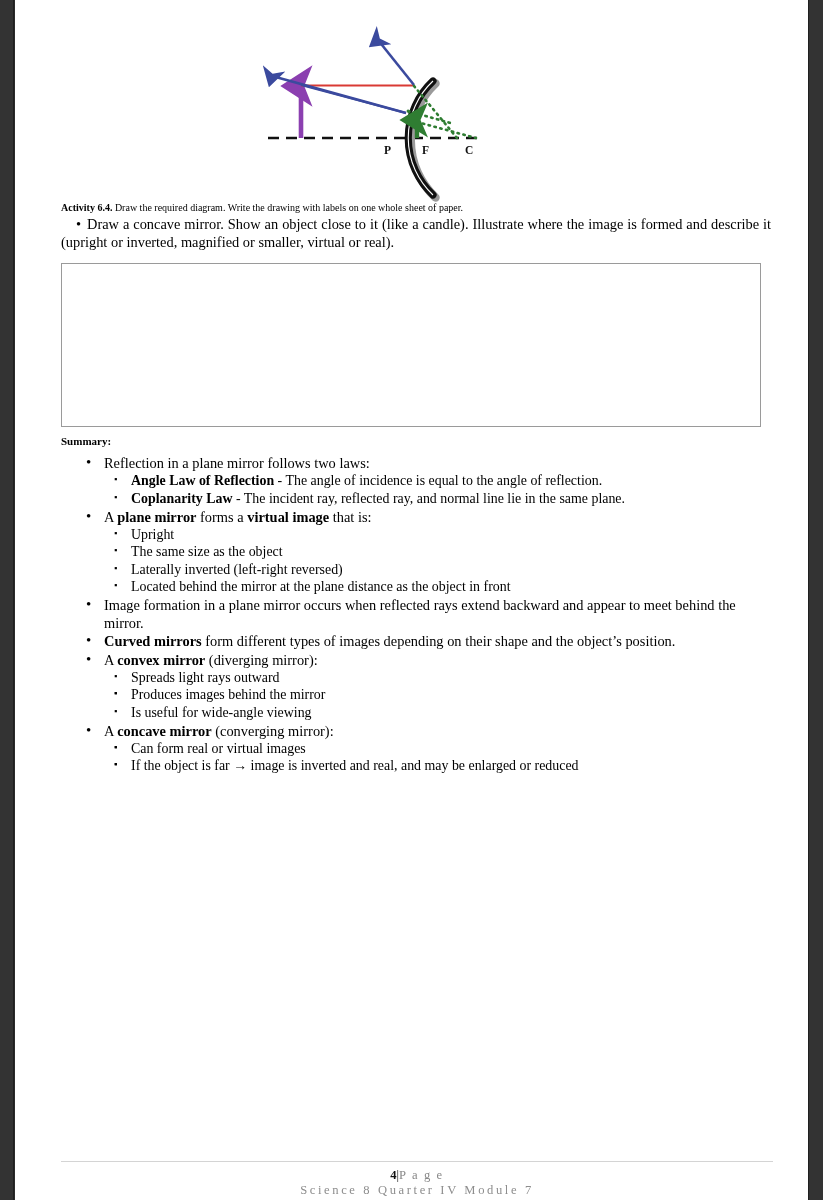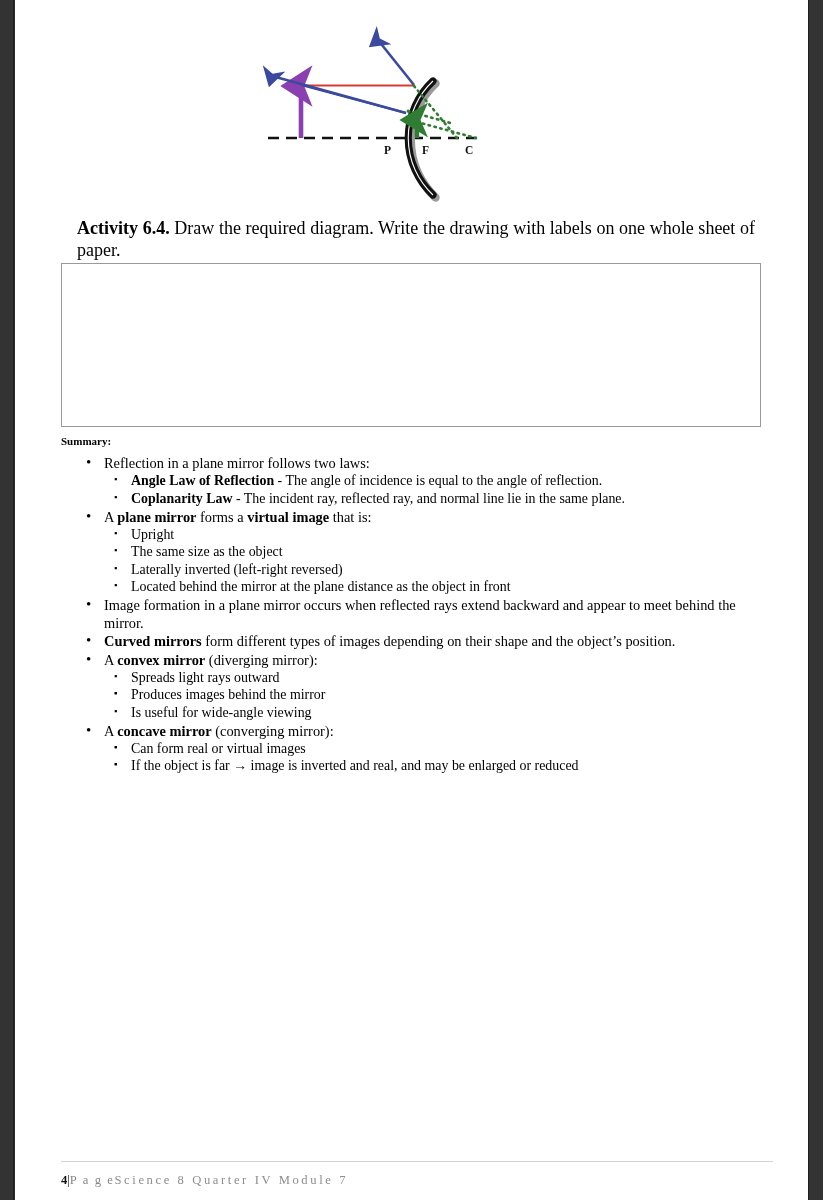--- a/index.html
+++ b/index.html
@@ -67,23 +67,23 @@
   .body-text {
     position: absolute;
     left: 46px;
     top: 202px;
     width: 710px;
     font-size: 14.4px;
     line-height: 1.18;
     color: #000;
   }
   .activity-line {
-    font-size: 18px;
+    font-size: 10px;
     line-height: 1.22;
-    margin: 16px;
+    margin: 0;
     text-align: justify;
   }
   .activity-line b { font-weight: bold; }
   .activity-sub {
     margin: 1px 0 0 0;
     font-size: 14.4px;
     line-height: 1.25;
     text-align: justify;
   }
   .activity-sub .dot-lead {
@@ -169,22 +169,23 @@
     background: #d4d4d4;
   }
   #footer {
     position: absolute;
     left: 46px;
     top: 1168px;
     width: 712px;
     height: 24px;
     display: flex;
     align-items: center;
-    justify-content: flex-start;
+    justify-content: space-between;
     font-size: 12.6px;
+    flex-direction: column;
   }
   #footer .pg {
     color: #888888;
     letter-spacing: 1.6px;
   }
   #footer .pg .num {
     color: #111111;
     font-weight: bold;
     letter-spacing: 0;
   }
@@ -247,20 +248,23 @@
 
           <text x="122" y="140" font-family="Liberation Serif, serif" font-size="11.5" font-weight="bold" fill="#111111">P</text>
           <text x="160" y="140" font-family="Liberation Serif, serif" font-size="11.5" font-weight="bold" fill="#111111">F</text>
           <text x="203" y="140" font-family="Liberation Serif, serif" font-size="11.5" font-weight="bold" fill="#111111">C</text>
         </svg>
       </div>
 
       <div class="body-text">
         <p class="activity-line">
           <b>Activity 6.4.</b><span> Draw the required diagram. Write the drawing with labels on one whole sheet of paper.</span>
+        </p>
+        <p class="activity-sub">
+          <span class="dot-lead">•</span><span>Draw a concave mirror. Show an object close to it (like a candle). Illustrate where the image is formed and describe it (upright or inverted, magnified or smaller, virtual or real).</span>
         </p>
       </div>
 
       <div id="answer-box"></div>
 
       <div id="summary">
         <h2>Summary:</h2>
         <ul class="lvl1" id="summary-list">
             <li class="bullet1"><span class="b1dot">•</span><span>Reflection in a plane mirror follows two laws:</span><ul class="lvl2">
                 <li class="bullet2"><span class="b2dot">▪</span><span class="bold">Angle Law of Reflection</span><span> - The angle of incidence is equal to the angle of reflection.</span></li>

